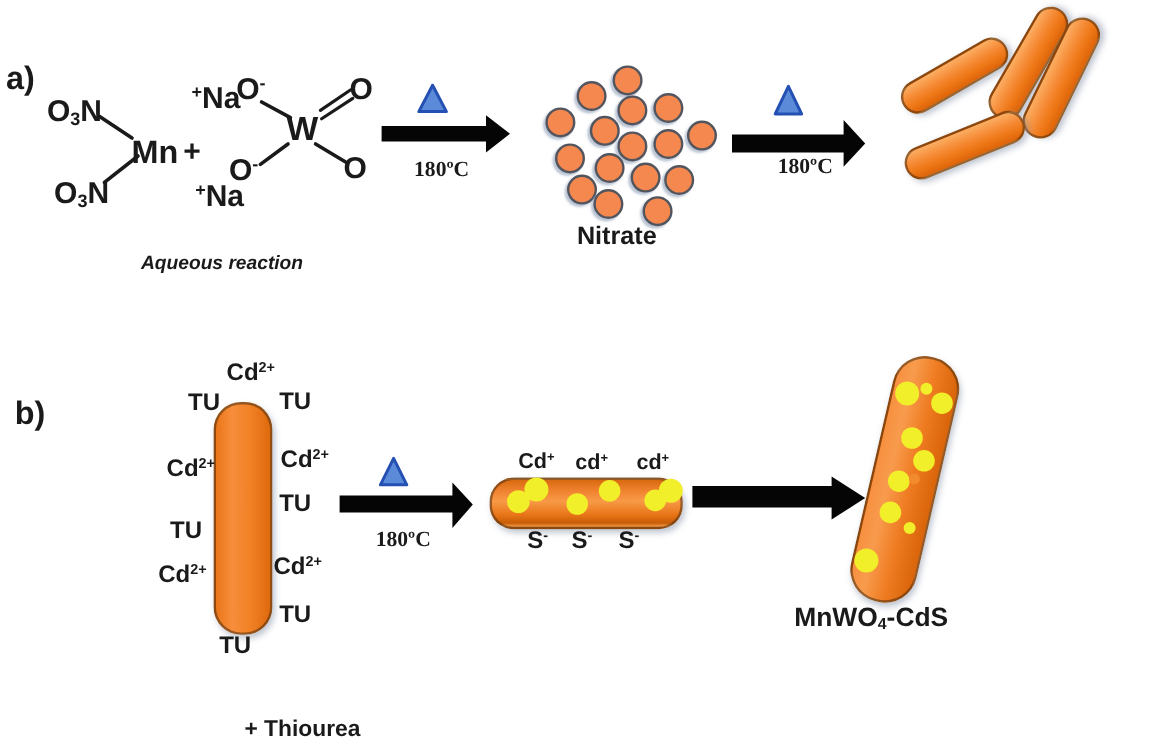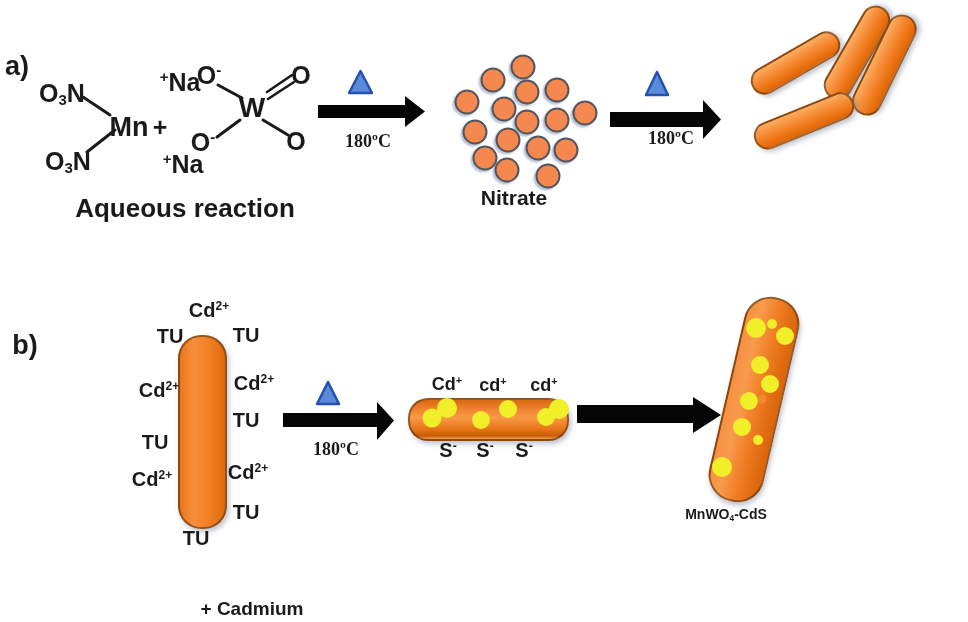--- a/index.html
+++ b/index.html
@@ -114,21 +114,21 @@
   <span class="lbl chem" style="left:160px;top:127px;font-size:25px;">+</span>
 
   <span class="lbl chem" style="left:180px;top:82px;font-size:25px;"><sup>+</sup><span>Na</span></span>
   <span class="lbl chem" style="left:209px;top:75px;font-size:25px;"><span>O</span><sup>-</sup></span>
   <span class="lbl chem" style="left:252px;top:108px;font-size:28px;">W</span>
   <span class="lbl chem" style="left:301px;top:75px;font-size:25px;">O</span>
   <span class="lbl chem" style="left:203px;top:142px;font-size:25px;"><span>O</span><sup>-</sup></span>
   <span class="lbl chem" style="left:183px;top:164px;font-size:25px;"><sup>+</sup><span>Na</span></span>
   <span class="lbl chem" style="left:296px;top:141px;font-size:25px;">O</span>
 
-  <span class="lbl" style="left:185px;top:208px;font-size:26px;">Aqueous reaction</span>
+  <span class="lbl" style="left:185px;top:220px;font-size:16px;font-style:italic;">Aqueous reaction</span>
   <span class="lbl serif" style="left:368px;top:141px;font-size:18px;">180ºC</span>
   <span class="lbl" style="left:514px;top:197px;font-size:21px;">Nitrate</span>
   <span class="lbl serif" style="left:671px;top:138px;font-size:18px;">180ºC</span>
 
   <span class="lbl" style="left:25px;top:345px;font-size:27px;">b)</span>
 
   <span class="lbl chem" style="left:209px;top:310px;font-size:20px;"><span>Cd</span><sup>2+</sup></span>
   <span class="lbl" style="left:170px;top:336px;font-size:20px;">TU</span>
   <span class="lbl" style="left:246px;top:335px;font-size:20px;">TU</span>
   <span class="lbl chem" style="left:159px;top:390px;font-size:20px;"><span>Cd</span><sup>2+</sup></span>
@@ -142,17 +142,17 @@
 
   <span class="lbl serif" style="left:336px;top:449px;font-size:18px;">180ºC</span>
 
   <span class="lbl chem" style="left:447px;top:384px;font-size:18px;"><span>Cd</span><sup>+</sup></span>
   <span class="lbl chem" style="left:493px;top:385px;font-size:18px;"><span>cd</span><sup>+</sup></span>
   <span class="lbl chem" style="left:544px;top:385px;font-size:18px;"><span>cd</span><sup>+</sup></span>
   <span class="lbl chem" style="left:448px;top:450px;font-size:20px;"><span>S</span><sup>-</sup></span>
   <span class="lbl chem" style="left:485px;top:450px;font-size:20px;"><span>S</span><sup>-</sup></span>
   <span class="lbl chem" style="left:524px;top:450px;font-size:20px;"><span>S</span><sup>-</sup></span>
 
-  <span class="lbl chem" style="left:726px;top:515px;font-size:14px;"><span>MnWO</span><sub>4</sub><span>-CdS</span></span>
+  <span class="lbl chem" style="left:726px;top:515px;font-size:22px;"><span>MnWO</span><sub>4</sub><span>-CdS</span></span>
 
-  <span class="lbl" style="left:252px;top:608px;font-size:19px;">+ Cadmium</span>
+  <span class="lbl" style="left:252px;top:608px;font-size:19px;">+ Thiourea</span>
 
 </div>
 
 </body></html>

